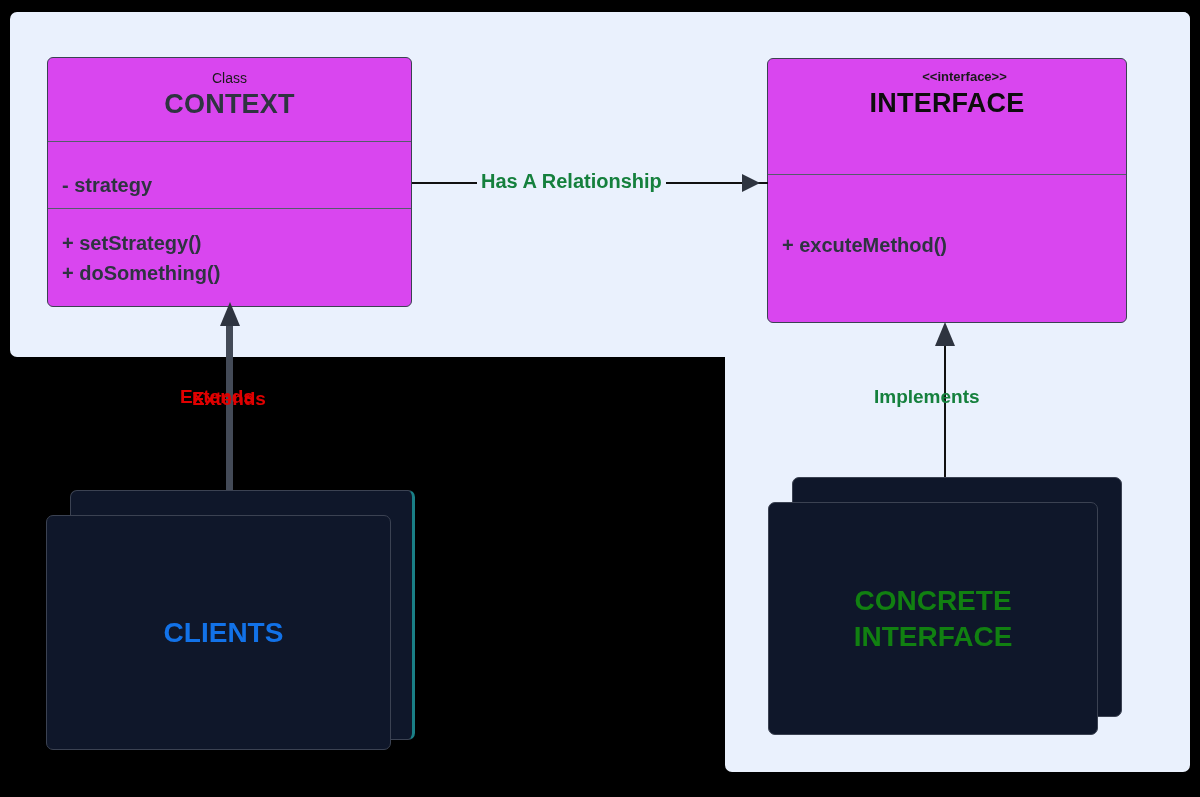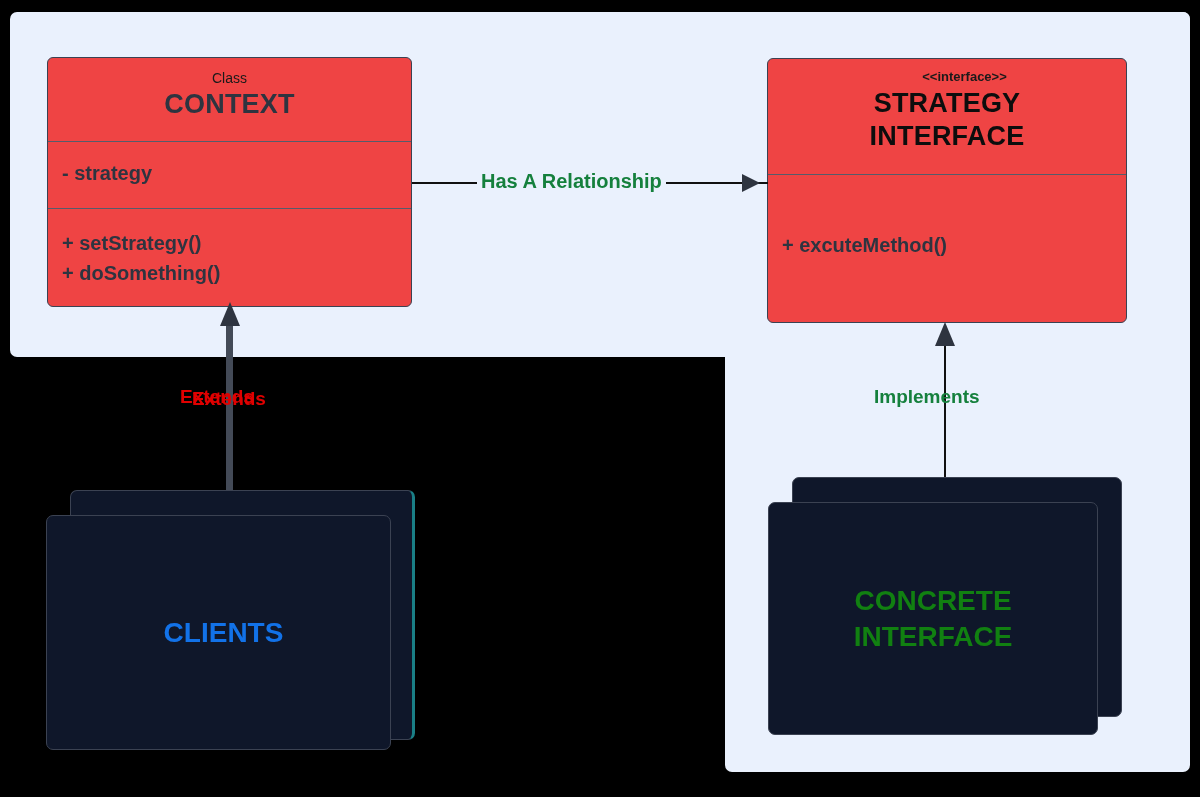--- a/index.html
+++ b/index.html
@@ -35,21 +35,21 @@
   }
   #panel-right {
     left: 725px; top: 12px;
     width: 465px; height: 760px;
     border-radius: 7px;
   }
 
   
   .uml-box {
     position: absolute;
-    background: #ef4444;
+    background: #d946ef;
     border: 1.6px solid #3b4252;
     border-radius: 6px;
     box-sizing: border-box;
   }
   #context-box {
     left: 47px; top: 57px;
     width: 365px; height: 250px;
   }
   #strategy-box {
     left: 767px; top: 58px;
@@ -179,33 +179,32 @@
 <div id="canvas">
 
   <div class="panel" id="panel-top"></div>
   <div class="panel" id="panel-right"></div>
 
   <div class="uml-box" id="context-box">
     <div class="uml-section uml-head" style="height:83px;">
       <div class="stereotype">Class</div>
       <div class="class-name">CONTEXT</div>
     </div>
-    <div class="uml-section uml-divider" style="height:67px;padding-top:16px;">
+    <div class="uml-section uml-divider" style="height:67px;padding-top:28px;">
       <div class="uml-member">- strategy</div>
     </div>
     <div class="uml-section uml-divider" style="height:98px;padding-top:19px;">
       <div class="uml-member">+ setStrategy()</div>
       <div class="uml-member">+ doSomething()</div>
     </div>
   </div>
 
   <div class="uml-box" id="strategy-box">
     <div class="uml-section uml-head" style="height:115px;padding-top:8px;">
       <div class="stereotype bold">&lt;&lt;interface&gt;&gt;</div>
-      <div class="class-name black">STRATEGY</div>
       <div class="class-name black">INTERFACE</div>
     </div>
     <div class="uml-section uml-divider" style="height:147px;padding-top:55px;">
       <div class="uml-member">+ excuteMethod()</div>
     </div>
   </div>
 
   <div class="line-h" style="left:412px; top:182px; width:356px;"></div>
   <div class="arrow-right" style="left:742px; top:174px;"></div>
   <div class="edge-label has-a" style="left:477px; top:170px;">Has A Relationship</div>

